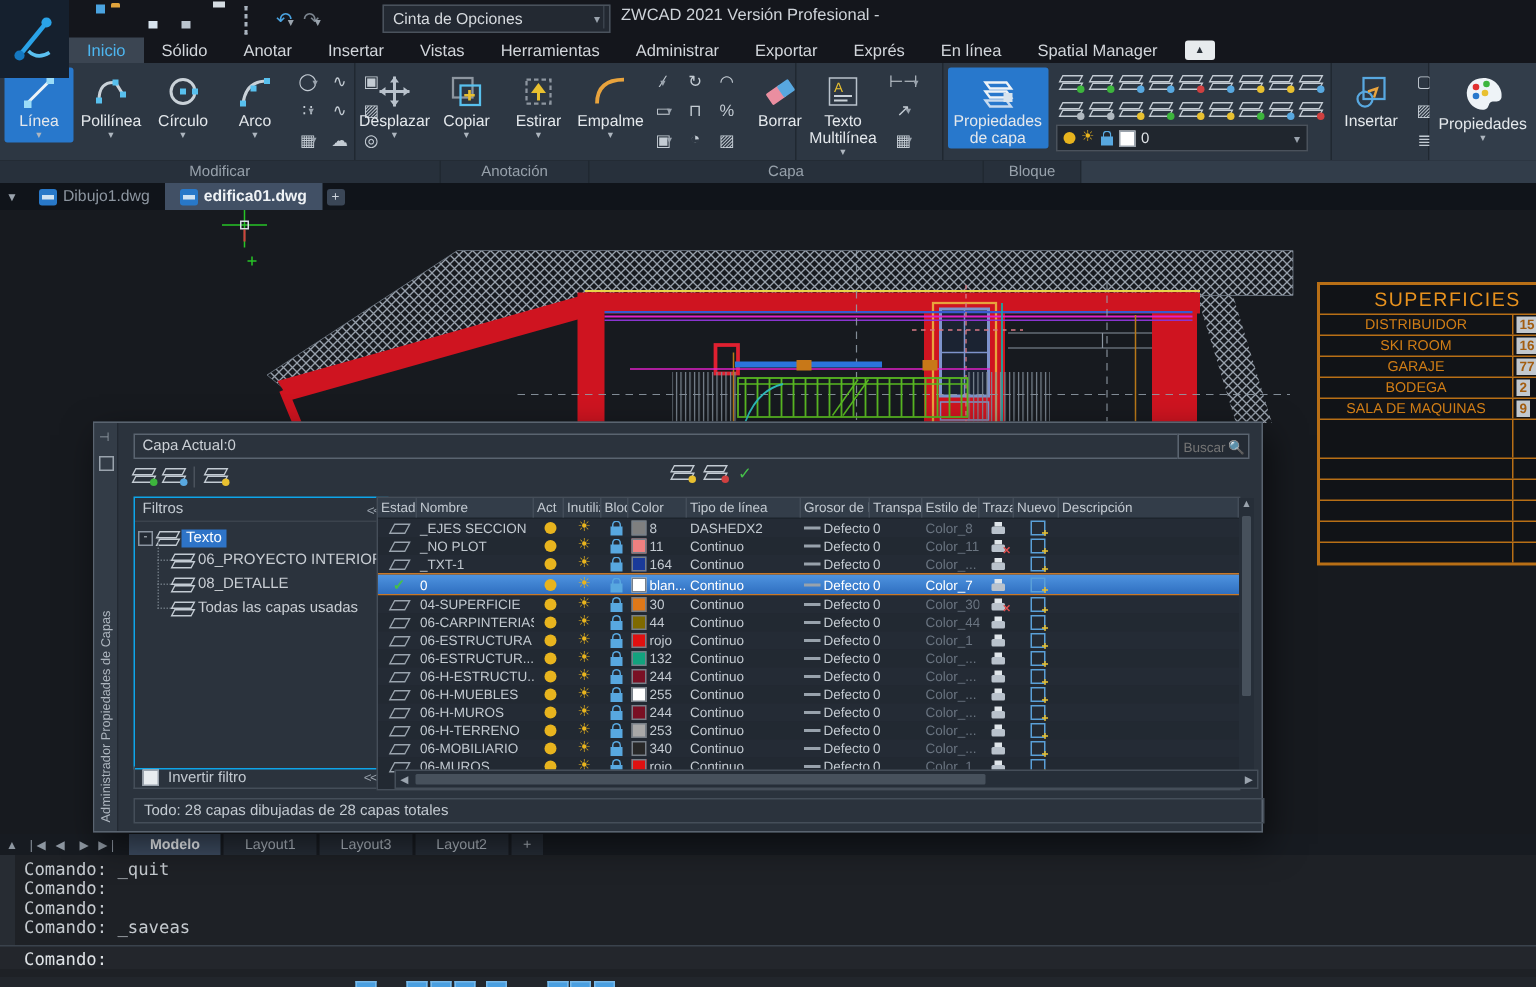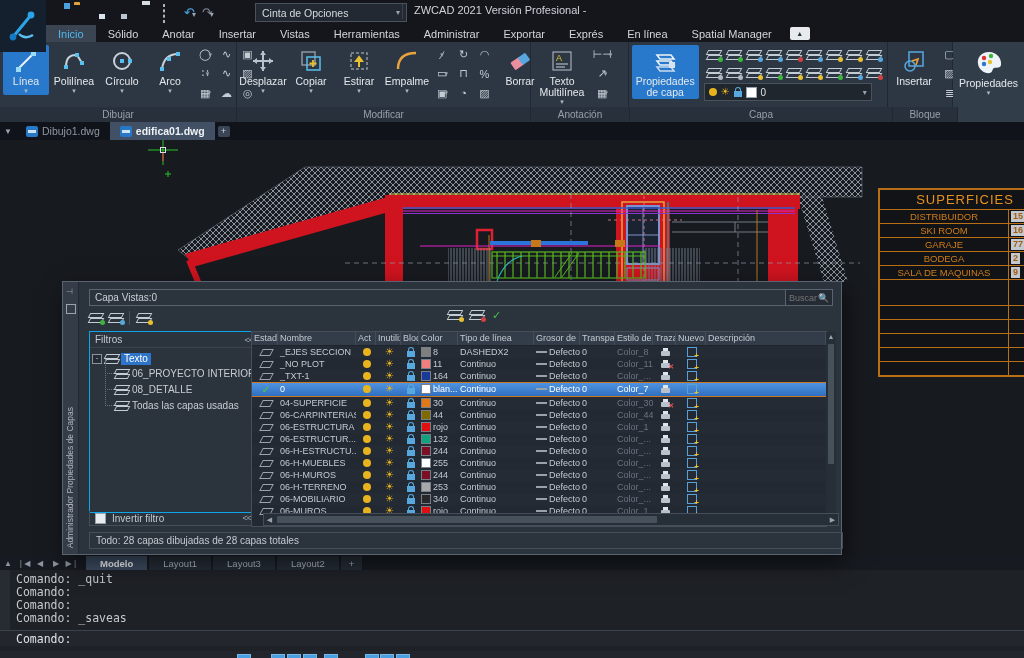--- a/index.html
+++ b/index.html
@@ -119,21 +119,21 @@
   .tchild::before{content:"";position:absolute;left:0;top:-8px;width:8px;height:16px;border-left:1px dotted #6a747e;border-bottom:1px dotted #6a747e;}
   #invert{position:absolute;left:26px;top:229px;width:168px;height:15px;display:flex;align-items:center;gap:6px;border:1px solid #454e59;border-top:none;padding:0 5px;box-sizing:border-box;justify-content:flex-start;}
   #invert .cb{width:9px;height:9px;background:#e8ecef;border:1px solid #9aa3ad;}
   #invert .lb{flex:1;color:#c3cad1;}
 
   
   #ltable{position:absolute;left:188px;top:49px;width:574px;height:194px;border:1px solid #454e59;overflow:hidden;background:#222932;}
   #lhead{display:flex;height:13px;background:#333d49;border-bottom:1px solid #1d242c;}
   #lhead div{border-right:1px solid #434d59;font-size:9px;color:#c3cad1;line-height:13px;padding-left:2px;
              white-space:nowrap;overflow:hidden;box-sizing:border-box;}
-  .lrow{display:flex;height:12px;align-items:flex-start;background:#222932;}
+  .lrow{display:flex;height:12px;align-items:flex-end;background:#222932;}
   .lrow:nth-child(odd){background:#242b35;}
   .lrow div{box-sizing:border-box;padding-left:2px;white-space:nowrap;overflow:hidden;font-size:9px;color:#c3cad1;
             display:flex;align-items:center;gap:2px;height:12px;}
   .lrow.selrow{background:linear-gradient(#4f94e0,#2f6fc0);border-top:1px solid #c87828;border-bottom:1px solid #c87828;height:13px;}
   .lrow.selrow div{color:#fff;}
   .c0{width:26px;justify-content:center;} .c1{width:78px;} .c2{width:20px;justify-content:center;}
   .c3{width:25px;justify-content:center;} .c4{width:18px;justify-content:center;} .c5{width:39px;}
   .c6{width:76px;} .c7{width:46px;} .c8{width:35px;} .c9{width:38px;} .c10{width:23px;justify-content:center;}
   .c11{width:30px;justify-content:center;} .c12{flex:1;}
   .lyr-flat{width:9px;height:5px;border:1px solid #9aa4ae;transform:skewX(-28deg);display:inline-block;}
@@ -549,21 +549,20 @@
               <circle cx="15" cy="12" r="2.2" fill="#e8c030"></circle>
             </svg>
         </span>
         <span class="lb">Propiedades</span>
         <span class="dd">▾</span>
       </div>
     </div>
   </div>
 
   <div class="abs" id="captions">
-    <div class="caption" style="width:237px;">Dibujar</div>
     <div class="caption" style="width:294px;">Modificar</div>
     <div class="caption" style="width:99px;text-align:center;">Anotación</div>
     <div class="caption" style="width:263px;">Capa</div>
     <div class="caption" style="width:65px;">Bloque</div>
     <div class="caption" style="flex:1;border-right:none;background:#323d4a;"></div>
   </div>
 
   <div class="abs" id="doctabs">
     <div id="dtab-arrow">▼</div>
     <span id="dtabs" style="display:flex;">
@@ -714,21 +713,21 @@
         </div>
     </div>
   </div>
 
   <div class="abs" id="dlg">
     <div id="dlg-side">
       <span class="pin">⊣</span>
       <span class="prop"></span>
       <span class="vtxt">Administrador Propiedades de Capas</span>
     </div>
-    <div id="cur-layer">Capa Vistas:0</div>
+    <div id="cur-layer">Capa Actual:0</div>
     <div id="search">
       <input placeholder="Buscar capa" style="">
       <span class="mag">🔍</span>
     </div>
     <div id="dlg-tools">
       <span class="t-ic"><span class="lyr-sm"><i></i><i></i><b style="background:#3db53d"></b></span></span>
       <span class="t-ic"><span class="lyr-sm"><i></i><i></i><b style="background:#58a8e0"></b></span></span>
       <span class="tool-sep"></span>
       <span class="t-ic"><span class="lyr-sm"><i></i><i></i><b style="background:#e8c030"></b></span></span>
     </div>

